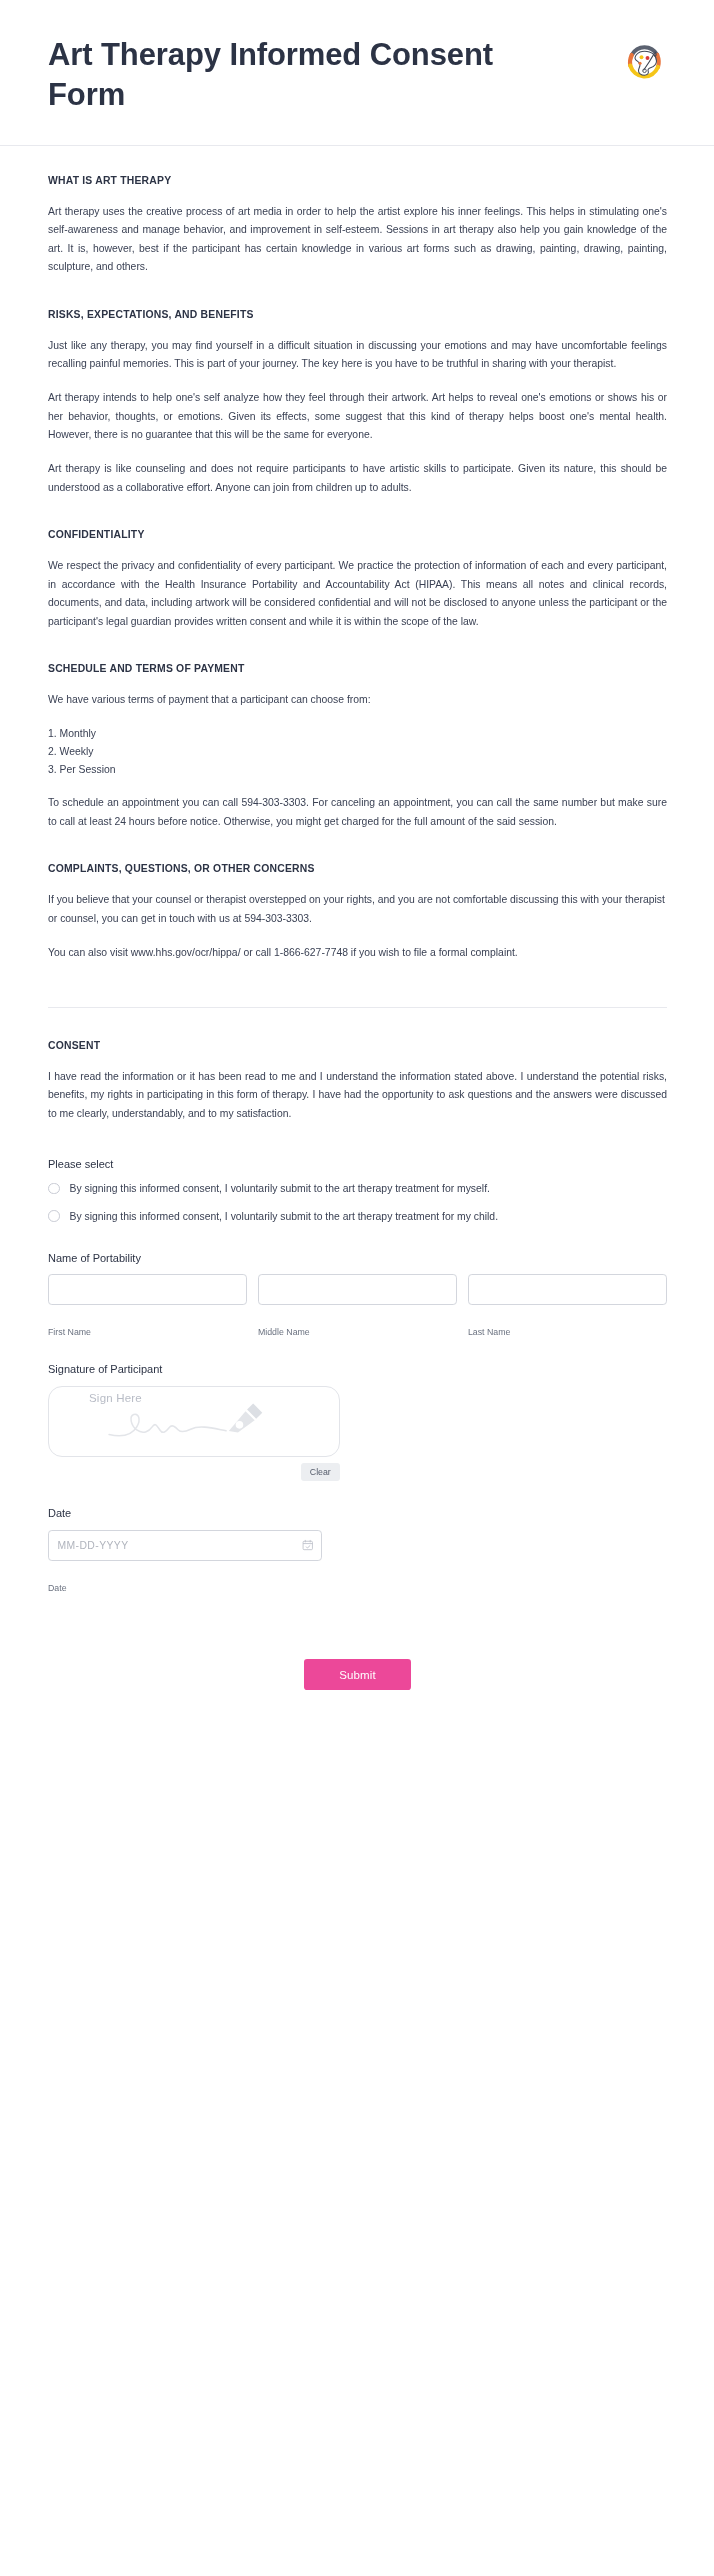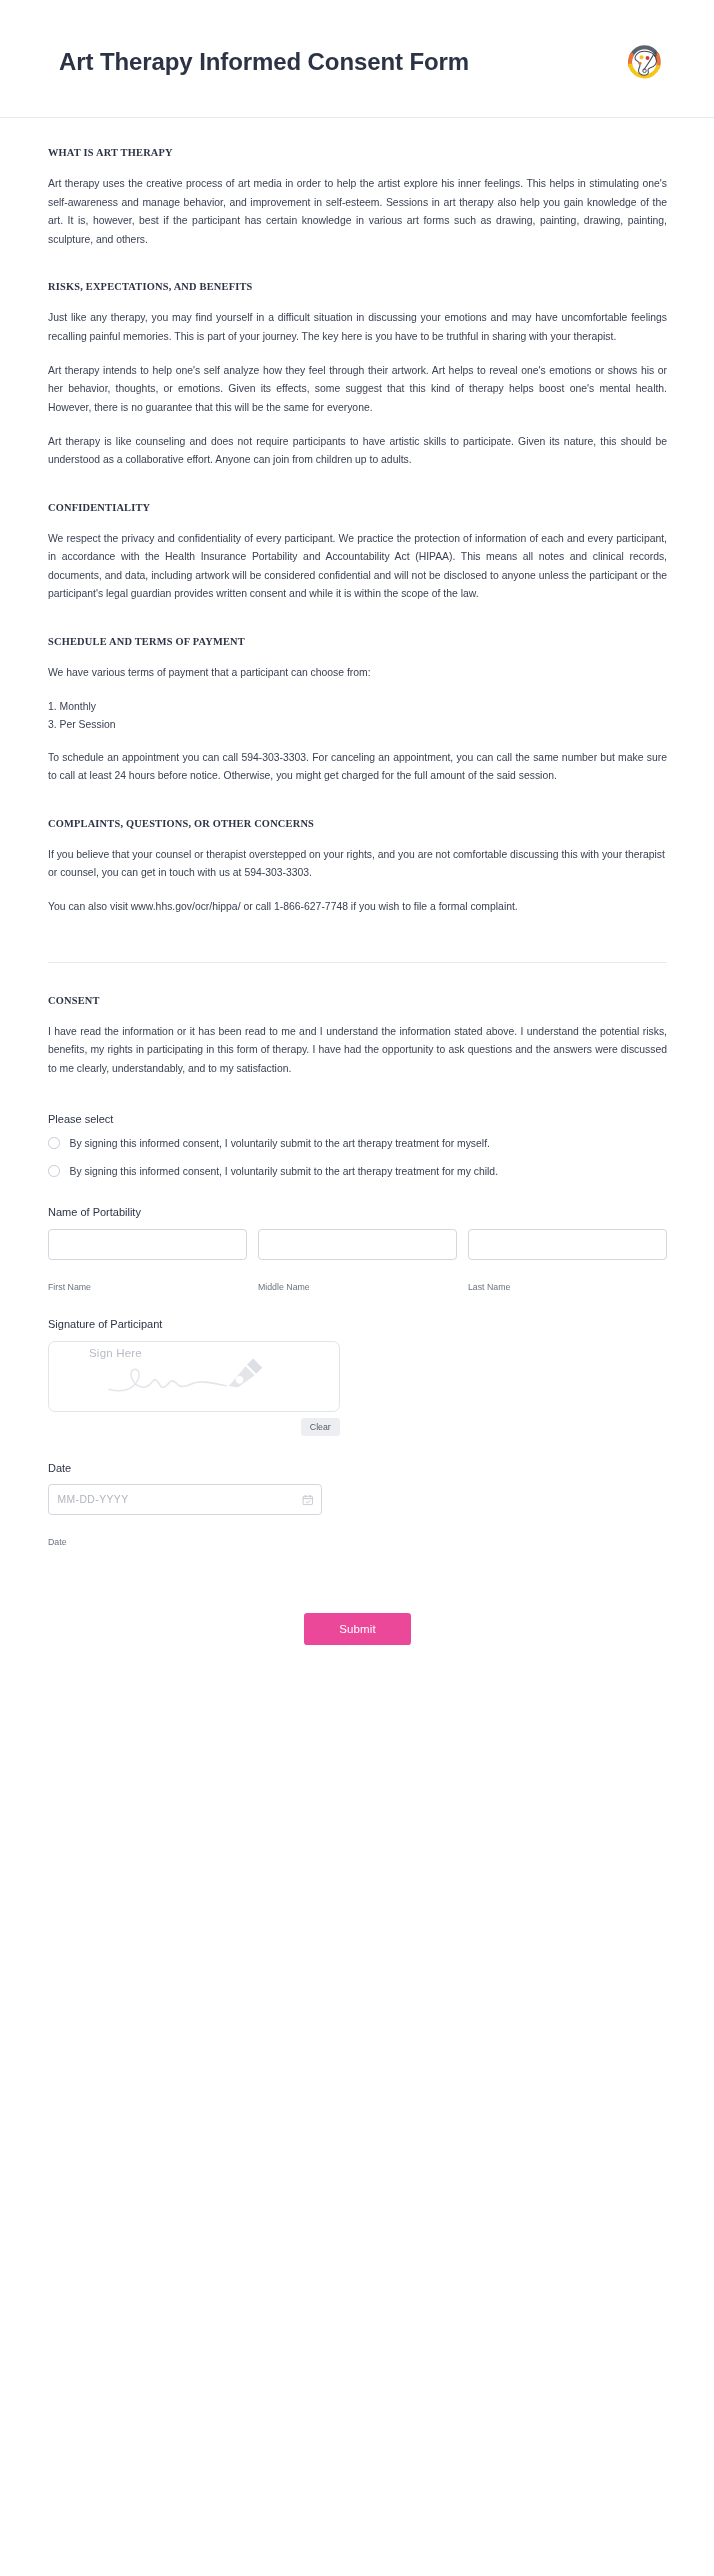--- a/index.html
+++ b/index.html
@@ -23,27 +23,27 @@
 
   
   .header {
     padding: 35px 48px 29px 48px;
     display: flex;
     align-items: flex-start;
     justify-content: space-between;
     border-bottom: 0.8px solid #e8e9ee;
   }
   .form-title {
-    font-size: 24px;
+    font-size: 31px;
     line-height: 1.30;
     font-weight: 700;
     color: #2c3345;
     letter-spacing: -0.1px;
     max-width: 461px;
-    margin: 11px;
+    margin: 0;
   }
   .logo-wrap {
     width: 45px;
     height: 45px;
     flex: 0 0 45px;
     margin-top: 4.6px;
   }
   .logo-wrap svg { display: block; width: 100%; height: 100%; }
 
   
@@ -53,21 +53,20 @@
   .section {
     padding-top: 32px;
   }
   .section.first { padding-top: 29px; }
   .section-title {
     font-size: 10.4px;
     font-weight: 700;
     letter-spacing: 0.2px;
     color: #2c3345;
     margin: 0 0 17px 0;
-    font-family: Liberation Serif, serif;
   }
   p.body-text {
     font-size: 10.4px;
     line-height: 1.78;
     color: #3a4154;
     text-align: justify;
     margin: 0 0 15.4px 0;
   }
   p.body-text:last-child { margin-bottom: 0; }
   p.body-text.no-justify { text-align: left; }
@@ -145,21 +144,21 @@
     padding: 0 8.5px;
     outline: none;
   }
 
   
   .sig-wrap { width: 292px; }
   .sig-box {
     width: 292px;
     height: 71px;
     border: 0.8px solid #e2e4e9;
-    border-radius: 7px;
+    border-radius: 14px;
     background: #fff;
     position: relative;
     overflow: hidden;
     cursor: crosshair;
   }
   .sig-inner {
     position: absolute;
     inset: 0;
     display: flex;
     align-items: center;
@@ -274,20 +273,21 @@
     <div class="section">
       <h2 class="section-title">CONFIDENTIALITY</h2>
       <p class="body-text">We respect the privacy and confidentiality of every participant. We practice the protection of information of each and every participant, in accordance with the Health Insurance Portability and Accountability Act (HIPAA). This means all notes and clinical records, documents, and data, including artwork will be considered confidential and will not be disclosed to anyone unless the participant or the participant's legal guardian provides written consent and while it is within the scope of the law.</p>
     </div>
 
     <div class="section">
       <h2 class="section-title">SCHEDULE AND TERMS OF PAYMENT</h2>
       <p class="body-text no-justify">We have various terms of payment that a participant can choose from:</p>
       <ol class="terms-list">
         <li>1. Monthly</li>
+        <li>2. Weekly</li>
         <li>3. Per Session</li>
       </ol>
       <p class="body-text">To schedule an appointment you can call 594-303-3303. For canceling an appointment, you can call the same number but make sure to call at least 24 hours before notice. Otherwise, you might get charged for the full amount of the said session.</p>
     </div>
 
     <div class="section">
       <h2 class="section-title">COMPLAINTS, QUESTIONS, OR OTHER CONCERNS</h2>
       <p class="body-text no-justify">If you believe that your counsel or therapist overstepped on your rights, and you are not comfortable discussing this with your therapist or counsel, you can get in touch with us at 594-303-3303.</p>
       <p class="body-text no-justify">You can also visit www.hhs.gov/ocr/hippa/ or call 1-866-627-7748 if you wish to file a formal complaint.</p>
     </div>

